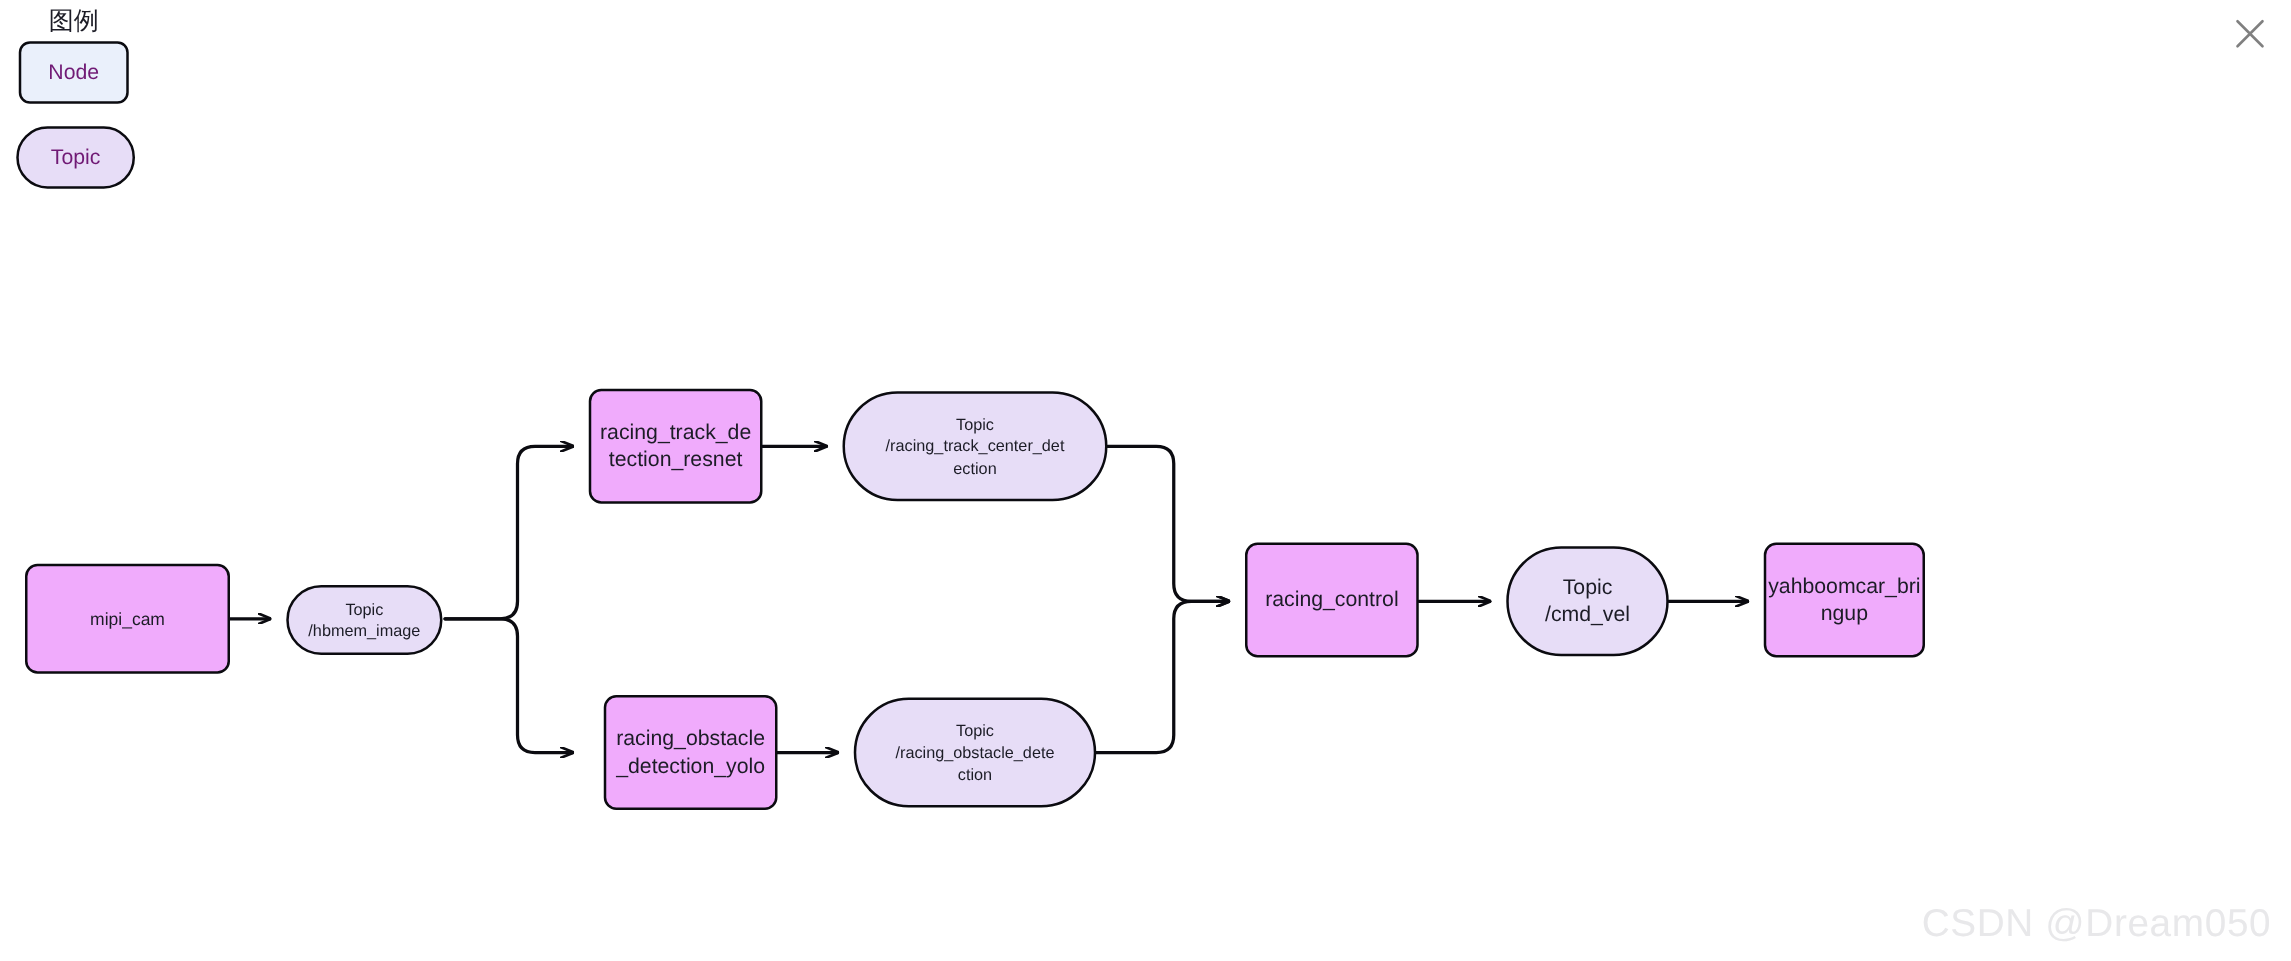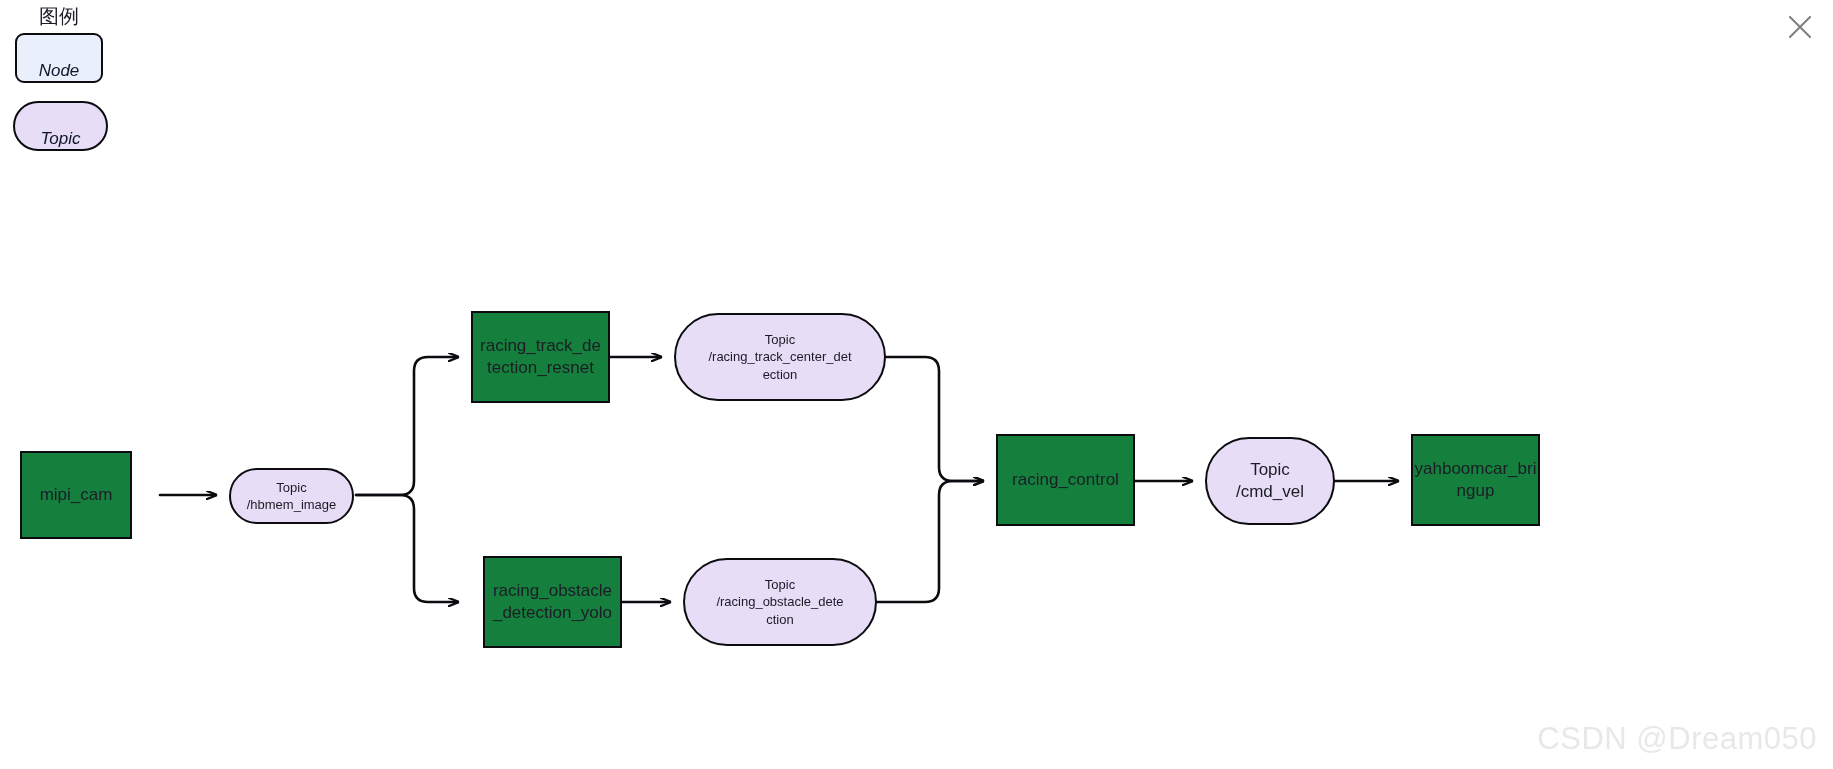--- a/index.html
+++ b/index.html
@@ -41,22 +41,22 @@
     align-items: center;
     justify-content: center;
     text-align: center;
     border: 2.5px solid #0b0b10;
     color: #1c1c26;
     line-height: 1.32;
     white-space: pre-line;
     overflow: hidden;
   }
   .node.type-node {
-    background: #15803d;
-    border-radius: 0;
+    background: #f0abfc;
+    border-radius: 10px;
   }
   .node.type-topic {
     background: #e7ddf7;
     border-radius: 999px;
   }
 
   .node-label {
     display: block;
     padding: 0 6px;
     white-space: pre-line;
@@ -73,26 +73,25 @@
     left: 39px;
     top: 3px;
     font-size: 20px;
     color: #1c1c26;
     white-space: nowrap;
   }
   .legend-shape {
     position: absolute;
     box-sizing: border-box;
     display: flex;
-    align-items: flex-end;
+    align-items: center;
     justify-content: center;
     border: 2.5px solid #0b0b10;
-    color: #0f172a;
+    color: #701a75;
     font-size: 17px;
-    font-style: italic;
   }
   #legend-node {
     left: 15px;
     top: 33px;
     width: 88px;
     height: 50px;
     background: #eaf0fb;
     border-radius: 9px;
   }
   #legend-topic {
@@ -150,21 +149,21 @@
         <path d="M 610,357 L 661,357" marker-end="url(#arrowhead)"></path>
         <path d="M 610,602 L 670,602" marker-end="url(#arrowhead)"></path>
         <path d="M 886,357 L 925,357 Q 939,357 939,371 L 939,467 Q 939,481 953,481 L 983,481" marker-end="url(#arrowhead)"></path>
         <path d="M 877,602 L 925,602 Q 939,602 939,588 L 939,495 Q 939,481 953,481 L 983,481" marker-end="url(#arrowhead)"></path>
         <path d="M 1135,481 L 1192,481" marker-end="url(#arrowhead)"></path>
         <path d="M 1335,481 L 1398,481" marker-end="url(#arrowhead)"></path>
       </g>
   </svg>
 
   <div id="nodes">
-      <div class="node type-node" style="left: 20px; top: 451px; width: 112px; height: 88px; font-size: 17px;"><span class="node-label">mipi_cam</span></div>
+      <div class="node type-node" style="left: 20px; top: 451px; width: 164px; height: 88px; font-size: 14px;"><span class="node-label">mipi_cam</span></div>
       <div class="node type-topic" style="left: 229px; top: 468px; width: 125px; height: 56px; font-size: 13px;"><span class="node-label">Topic
 /hbmem_image</span></div>
       <div class="node type-node" style="left: 471px; top: 311px; width: 139px; height: 92px; font-size: 17px;"><span class="node-label">racing_track_de
 tection_resnet</span></div>
       <div class="node type-topic" style="left: 674px; top: 313px; width: 212px; height: 88px; font-size: 13px;"><span class="node-label">Topic
 /racing_track_center_det
 ection</span></div>
       <div class="node type-node" style="left: 483px; top: 556px; width: 139px; height: 92px; font-size: 17px;"><span class="node-label">racing_obstacle
 _detection_yolo</span></div>
       <div class="node type-topic" style="left: 683px; top: 558px; width: 194px; height: 88px; font-size: 13px;"><span class="node-label">Topic

